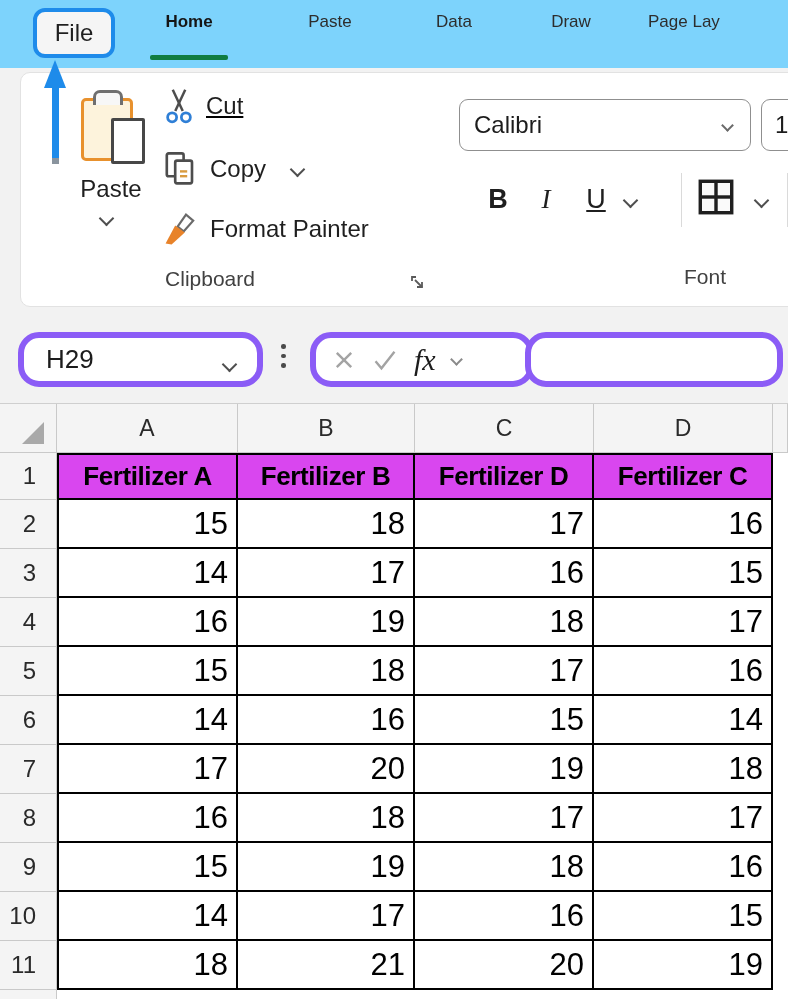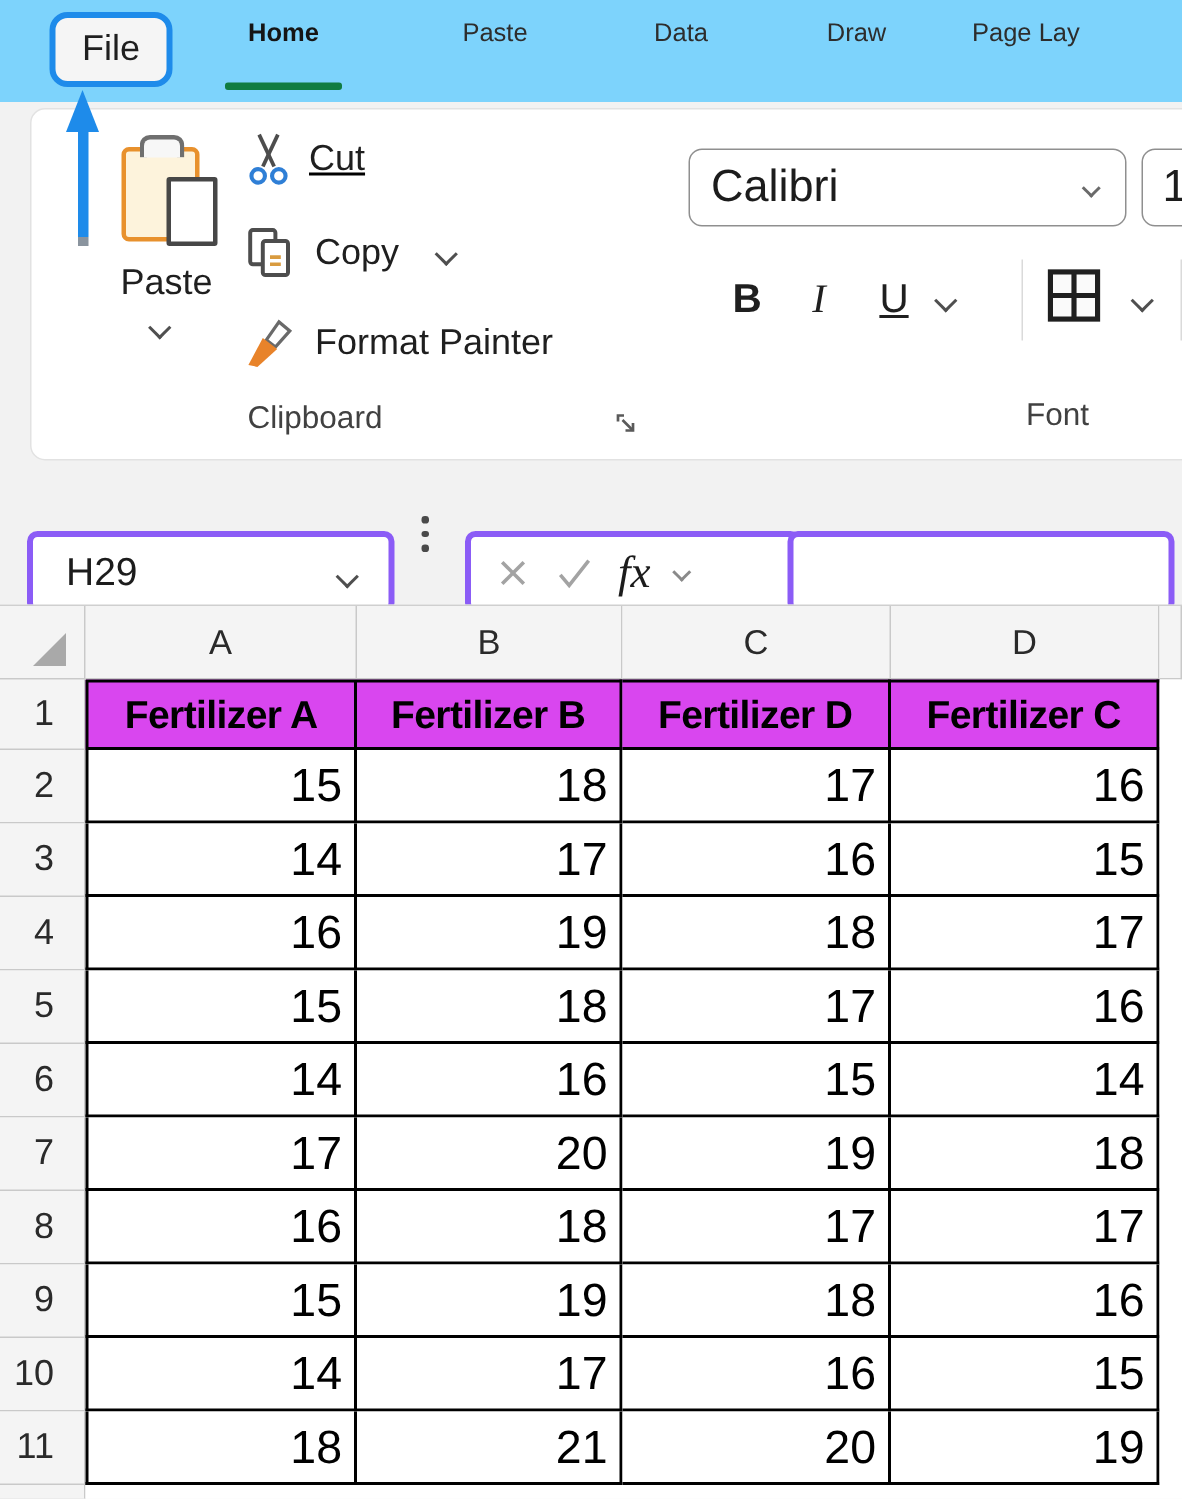--- a/index.html
+++ b/index.html
@@ -36,25 +36,25 @@
   
   .clip-body{position:absolute;left:50px;top:25px;width:52px;height:63px;border:3.5px solid #e8912d;border-radius:5px;
     background:#fdf3dc;box-sizing:border-box;}
   .clip-clip{position:absolute;left:62px;top:17px;width:30px;height:15px;border:3px solid #6f6f6f;border-bottom:none;
     border-radius:7px 7px 0 0;background:#f7f7f7;box-sizing:border-box;}
   .clip-page{position:absolute;left:80px;top:45px;width:34px;height:46px;background:#fff;border:3px solid #474747;
     border-radius:2px;box-sizing:border-box;}
   .icon-row{position:absolute;display:flex;align-items:center;gap:12px;}
   
   .combo{position:absolute;border:1px solid #8f8f8f;border-radius:9px;background:#fff;display:flex;align-items:center;
-    box-sizing:border-box;font-size:30px;color:#1c1c1c;}
+    box-sizing:border-box;font-size:24px;color:#1c1c1c;}
   .fmt-btn{position:absolute;display:flex;align-items:center;justify-content:center;color:#1f1f1f;}
   
-  .fbox{position:absolute;top:332px;height:55px;background:#fff;border:4px solid #8b5cf6;border-radius:7px;
-    box-sizing:border-box;display:flex;align-items:center;margin-top:22px;}
+  .fbox{position:absolute;top:332px;height:55px;background:#fff;border:6px solid #8b5cf6;border-radius:21px;
+    box-sizing:border-box;display:flex;align-items:center;}
   .dots{position:absolute;left:281px;top:344px;display:flex;flex-direction:column;gap:5px;}
   .dots i{width:4.5px;height:4.5px;border-radius:50%;background:#4a4a4a;}
   .fx-text{font-family:"Liberation Serif", serif;font-style:italic;font-size:30px;color:#1c1c1c;}
   
   .grid{position:absolute;left:0;top:403px;width:788px;height:596px;background:#fff;border-top:1px solid #cfcfcf;box-sizing:border-box;}
   .grow{display:flex;}
   .gc{box-sizing:border-box;display:flex;align-items:center;overflow:hidden;}
   .wR{width:57px;flex:none;}
   .w0{width:181px;flex:none;}
   .w1{width:177px;flex:none;}

